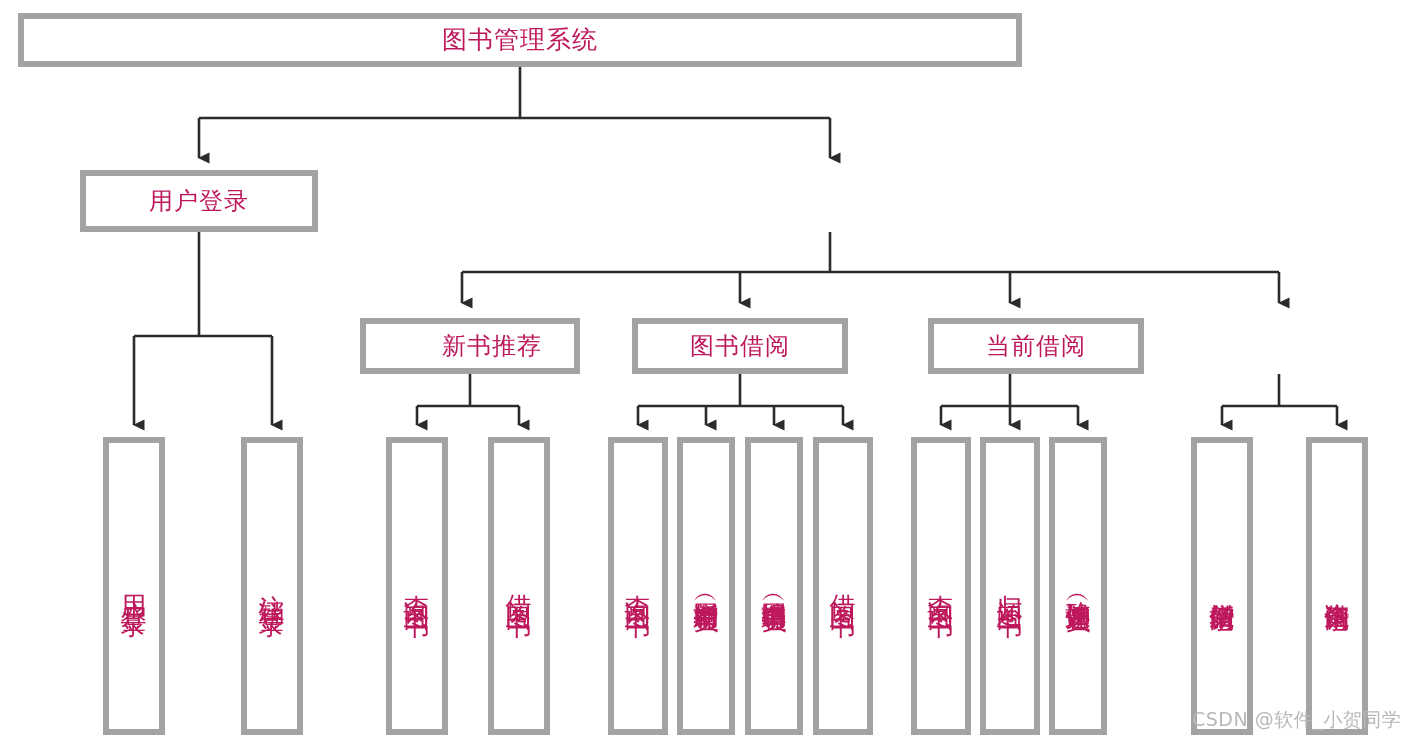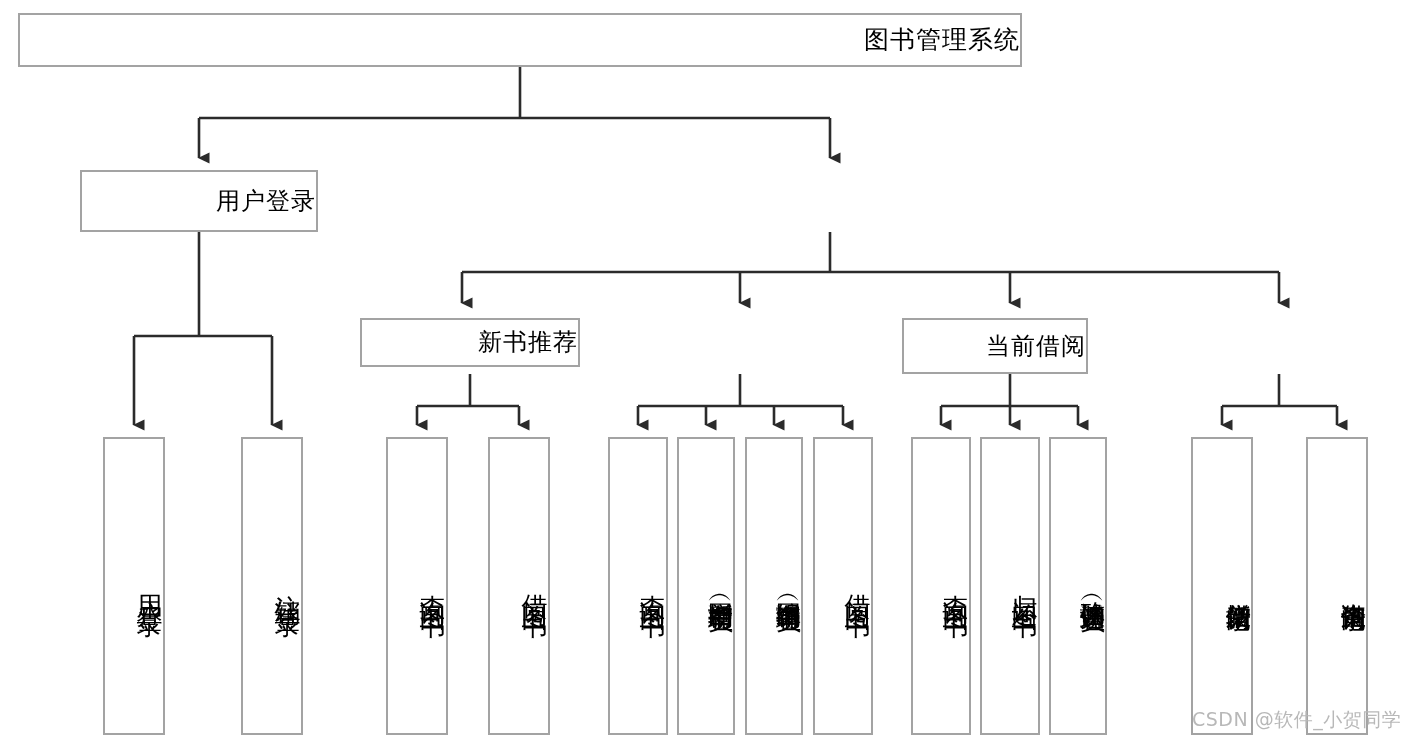--- a/index.html
+++ b/index.html
@@ -21,26 +21,26 @@
     position: absolute;
     left: 0;
     top: 0;
     width: 1405px;
     height: 747px;
     pointer-events: none;
   }
   .node {
     position: absolute;
     box-sizing: border-box;
-    border: 2px solid #a3a3a3;
+    border: 6px solid #a3a3a3;
     background: #ffffff;
     display: flex;
     align-items: center;
-    justify-content: flex-end;
-    color: #000000;
+    justify-content: center;
+    color: #be185d;
   }
   .node .label {
     display: block;
     text-align: center;
     line-height: 1.02;
   }
   
   .node.horiz .label {
     font-size: 24px;
     letter-spacing: 1px;
@@ -130,26 +130,29 @@
 
   <div class="node horiz root" style="left:18px; top:13px; width:1004px; height:54px;">
     <span class="label">图书管理系统</span>
   </div>
 
   <div class="node horiz" style="left:80px; top:170px; width:238px; height:62px;">
     <span class="label">用户登录</span>
   </div>
 
 
-  <div class="node horiz" style="left:360px; top:318px; width:220px; height:49px;padding-left:44px;">
+  <div class="node horiz" style="left:360px; top:318px; width:220px; height:56px;padding-left:44px;">
     <span class="label">新书推荐</span>
   </div>
 
-
-  <div class="node horiz" style="left:902px; top:318px; width:186px; height:56px;">
+  <div class="node horiz" style="left:632px; top:318px; width:216px; height:56px;">
+    <span class="label">图书借阅</span>
+  </div>
+
+  <div class="node horiz" style="left:928px; top:318px; width:216px; height:56px;">
     <span class="label">当前借阅</span>
   </div>
 
 
   <div class="node vert" style="left:103px; top:437px; width:62px; height:298px;">
     <span class="label">用户登录</span>
   </div>
 
   <div class="node vert" style="left:241px; top:437px; width:62px; height:298px;">
     <span class="label">注销登录</span>

